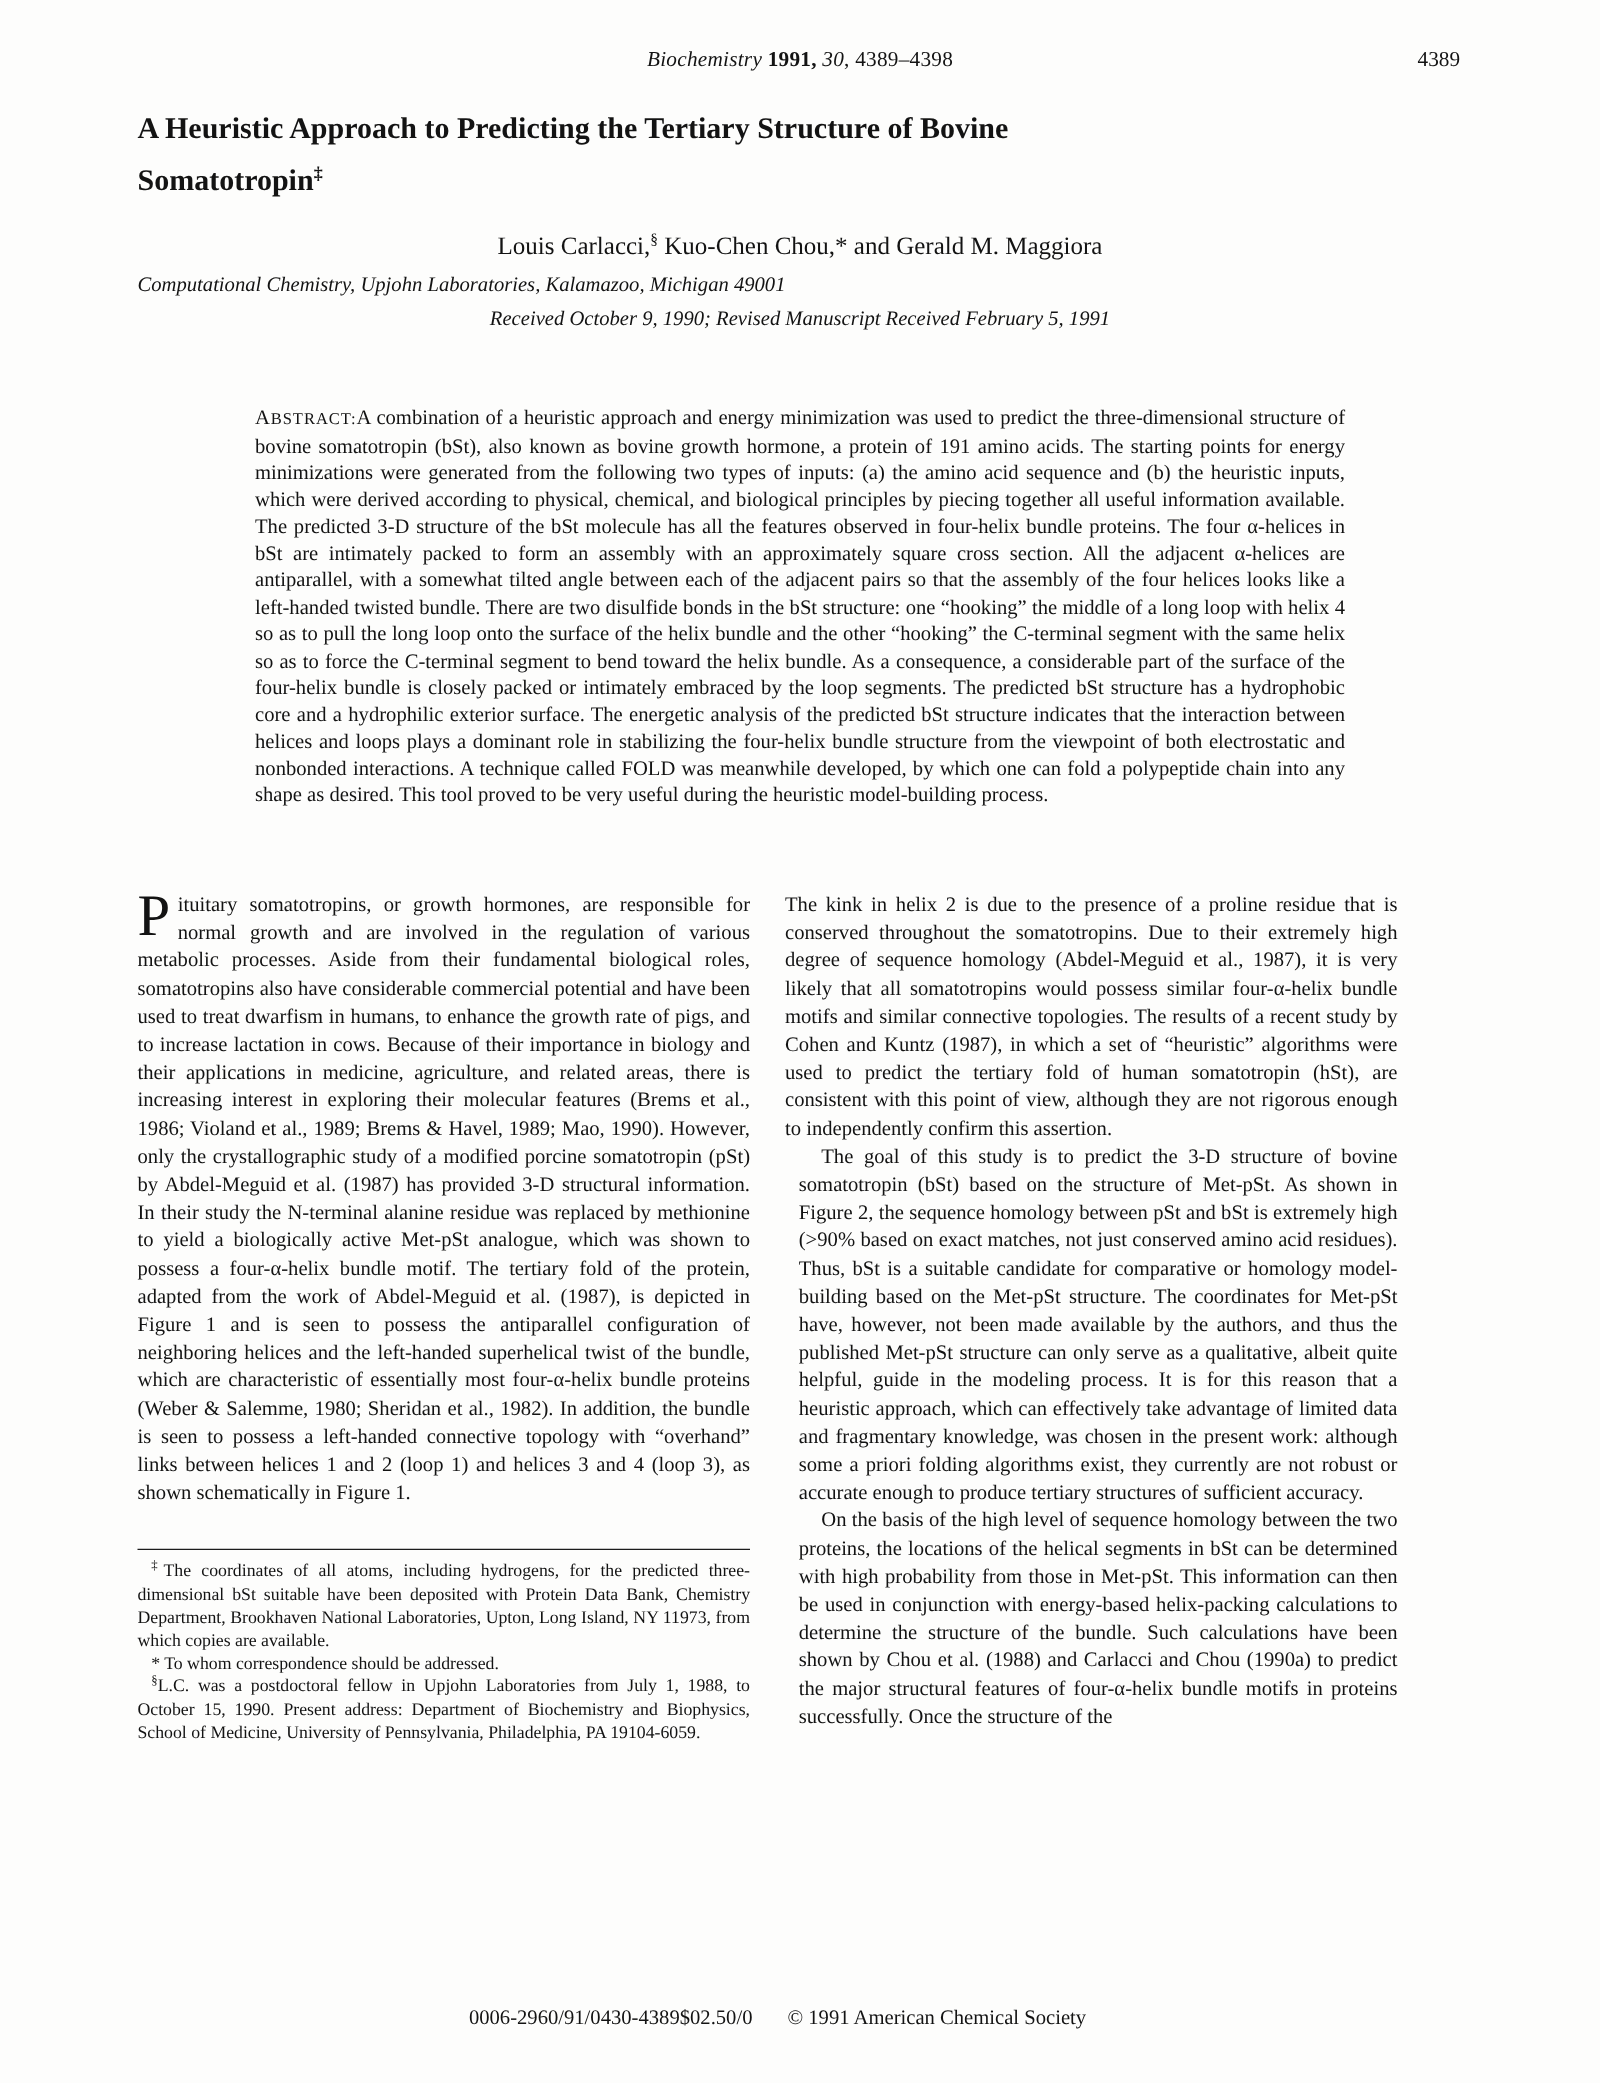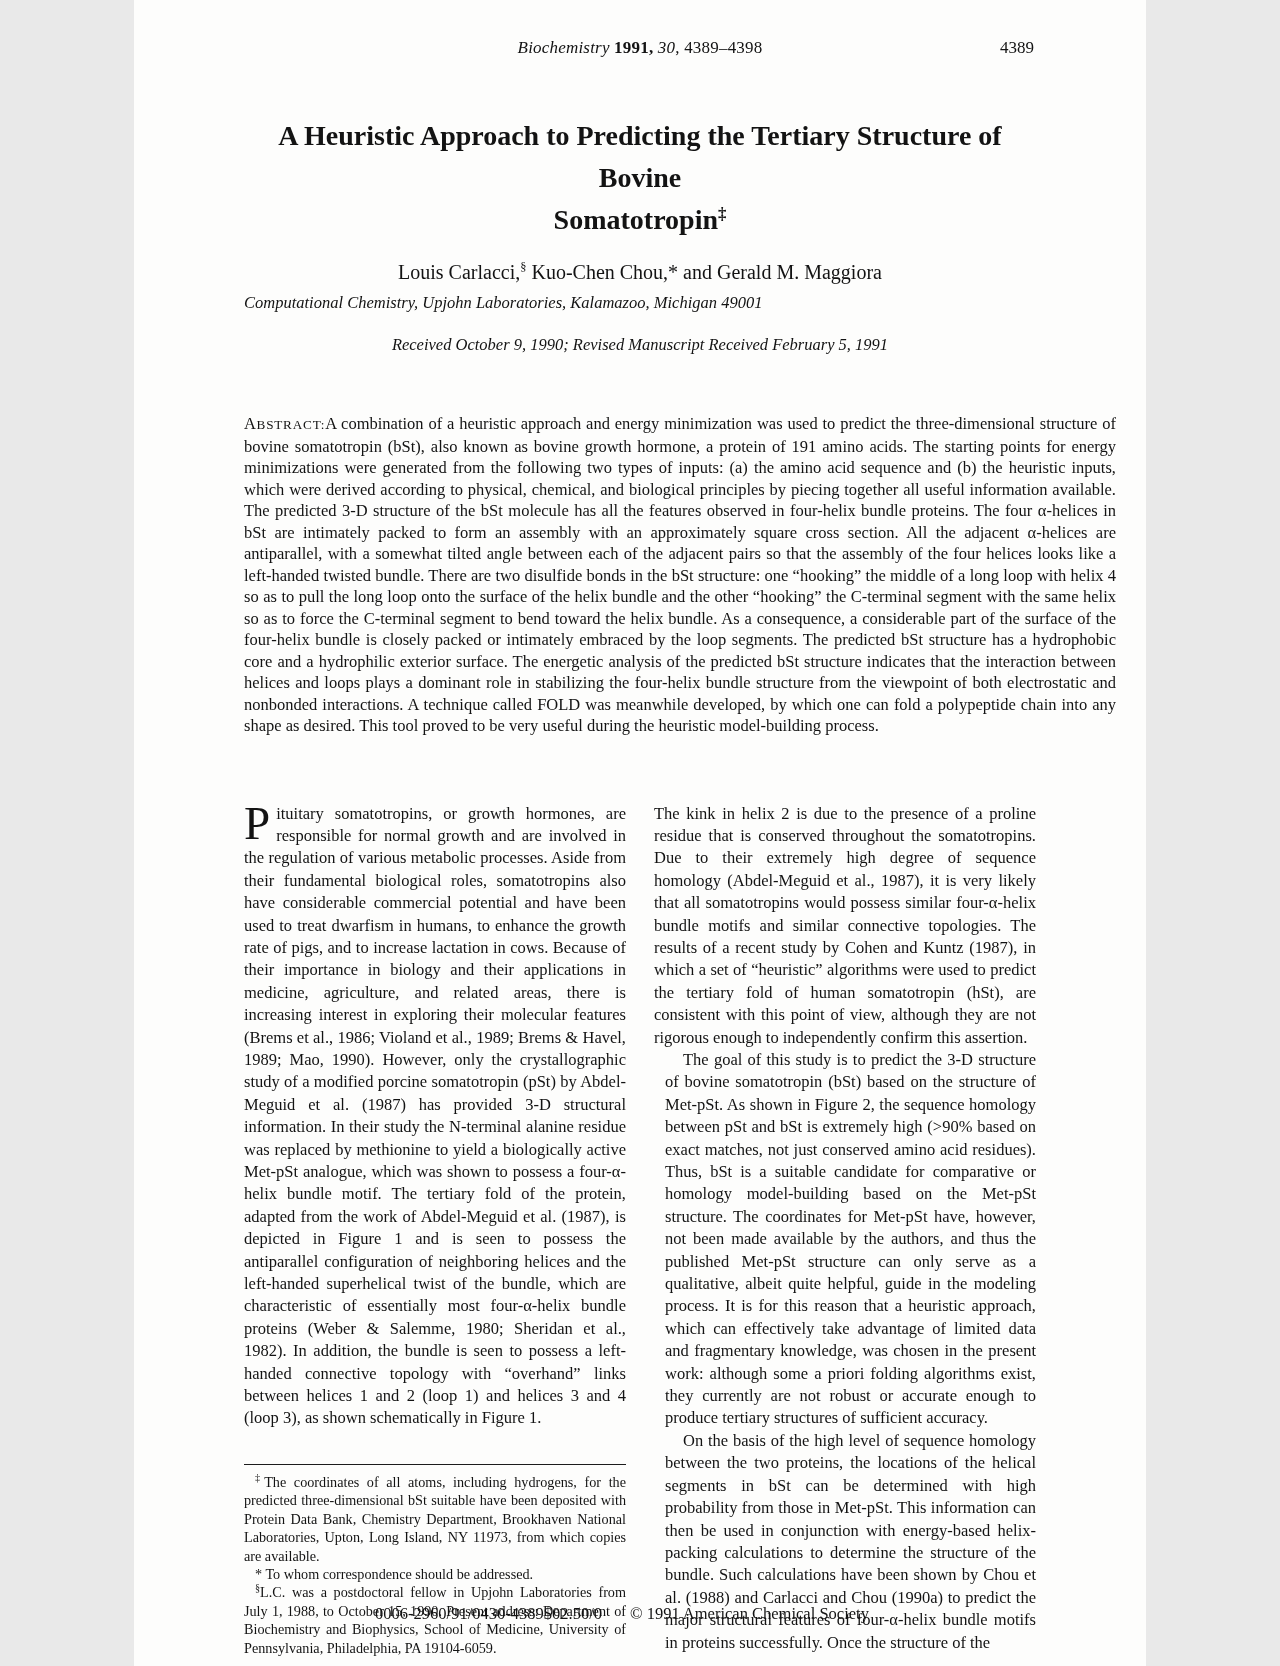--- a/index.html
+++ b/index.html
@@ -1,42 +1,42 @@
 <!DOCTYPE html>
 <html><head>
 <meta charset="utf-8">
 <style>
   * { margin:0; padding:0; box-sizing:border-box; }
   html,body { background:#e9e9e9; }
   .page {
     position:relative;
-    width:1012px; height:1666px;
+    width:1280px; height:1666px;
     margin:0 auto;
     background:#fdfdfc;
     color:#131313;
     font-family:"Liberation Serif", serif;
     overflow:hidden;
   }
   .content { padding:38px 110px 0 110px; }
 
   
   .running-header { position:relative; font-size:17px; height:22px; }
   .journal-citation { text-align:center; letter-spacing:0.2px; }
   .it { font-style:italic; }
   .bo { font-weight:bold; }
   .page-number { position:absolute; right:2px; top:0; font-size:17px; }
 
   
-  .title-block { margin-top:55px; text-align:center; font-size:28px; line-height:42px; }
+  .title-block { margin-top:22px; text-align:left; font-size:24px; line-height:42px; }
   .title-mark { font-size:60%; vertical-align:super; line-height:0; }
 
   .authors { margin-top:20px; text-align:center; font-size:20px; }
   .author-mark { font-size:62%; vertical-align:super; line-height:0; }
   .affiliation { margin-top:9px; font-style:italic; font-size:16.5px; }
-  .received { margin-top:22px; text-align:center; font-style:italic; font-size:16.5px; }
+  .received { margin-top:7px; text-align:center; font-style:italic; font-size:16.5px; }
 
   
   .abstract { margin:58px auto 0 auto; width:872px; font-size:16.5px; line-height:21.5px; text-align:justify; }
   .abstract-label-big { font-size:16.5px; letter-spacing:0.6px; }
   .abstract-label-small { font-size:13.2px; letter-spacing:0.8px; }
   .abstract-label-wrap { margin-right:0; }
 
   
   .columns { display:flex; gap:28px; margin-top:66px; }
   .col { width:490px; font-size:16.5px; line-height:22.4px; text-align:justify; }

